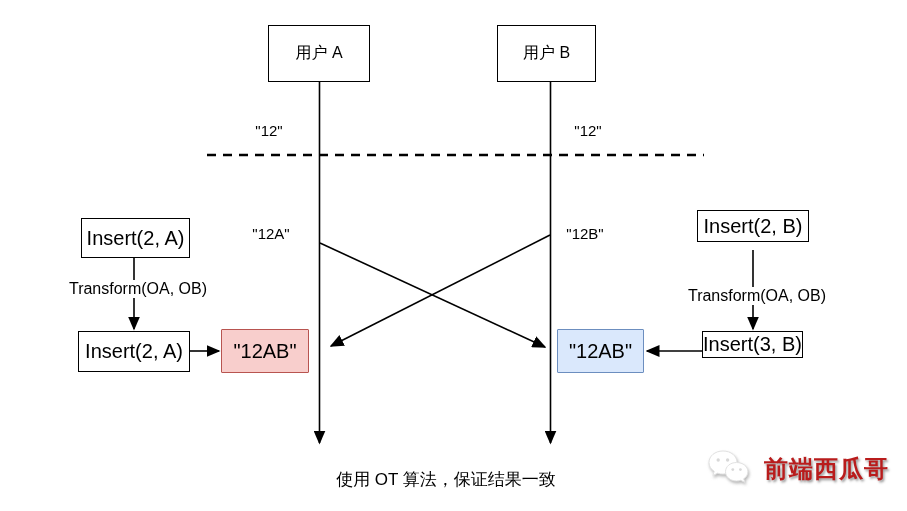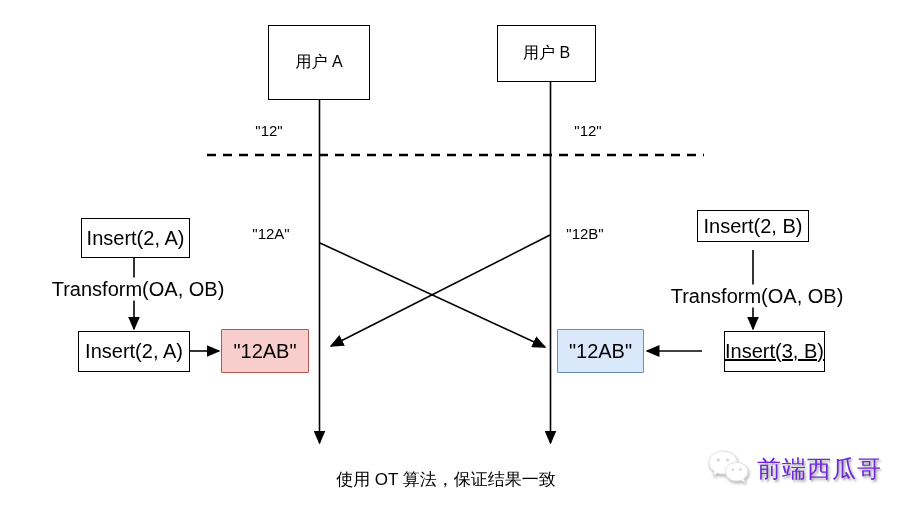--- a/index.html
+++ b/index.html
@@ -26,42 +26,42 @@
   .result-box { border-radius: 1px; }
   .result-pink { background: #f8cecc; border: 1.6px solid #b85450; }
   .result-blue { background: #dae8fc; border: 1.6px solid #6c8ebf; }
 
   .lbl {
     position: absolute;
     font-size: 15px;
     white-space: nowrap;
     transform: translate(-50%, -50%);
   }
-  .lbl-bg { background: #fff; padding: 0 3px; font-size: 20px; }
+  .lbl-bg { background: #fff; padding: 0 3px; font-size: 16px; }
 
   .caption {
     position: absolute;
     font-size: 17px;
     white-space: nowrap;
     transform: translate(-50%, -50%);
   }
 
   .watermark {
     position: absolute;
     left: 705px; top: 447px;
     display: flex; align-items: center;
     user-select: none;
   }
   .watermark-text {
     font-size: 24px;
-    font-weight: normal;
+    font-weight: bold;
     letter-spacing: 1px;
-    color: #6d28d9;
+    color: #b91c1c;
     text-shadow: 1.5px 2px 2.5px #9a9a9a;
-    margin-left: 6px;
+    margin-left: 13px;
   }
   .wechat-icon svg { display: block; filter: drop-shadow(1.5px 2px 1.5px rgba(120,120,120,0.55)); }
 </style>
 </head>
 <body>
 
 <div class="canvas">
 
   <svg width="907" height="511" viewBox="0 0 907 511" aria-hidden="true">
     <defs>
@@ -78,21 +78,21 @@
     <line x1="320" y1="243" x2="545" y2="347" stroke="#000" stroke-width="1.6" marker-end="url(#arrow)"></line>
     <line x1="550" y1="235" x2="331" y2="346" stroke="#000" stroke-width="1.6" marker-end="url(#arrow)"></line>
 
     <line x1="134" y1="258" x2="134" y2="329" stroke="#000" stroke-width="1.6" marker-end="url(#arrow)"></line>
     <line x1="753" y1="250" x2="753" y2="329" stroke="#000" stroke-width="1.6" marker-end="url(#arrow)"></line>
 
     <line x1="190" y1="351" x2="219" y2="351" stroke="#000" stroke-width="1.6" marker-end="url(#arrow)"></line>
     <line x1="702" y1="351" x2="647" y2="351" stroke="#000" stroke-width="1.6" marker-end="url(#arrow)"></line>
   </svg>
 
-  <div class="node user-box" style="left:268px; top:25px; width:102px; height:75px;">
+  <div class="node user-box" style="left:268px; top:25px; width:102px; height:57px;">
     <span>用户 A</span>
   </div>
   <div class="node user-box" style="left:497px; top:25px; width:99px; height:57px;">
     <span>用户 B</span>
   </div>
 
   <div class="lbl" style="left:269px; top:130px;">"12"</div>
   <div class="lbl" style="left:588px; top:130px;">"12"</div>
   <div class="lbl" style="left:271px; top:233px;">"12A"</div>
   <div class="lbl" style="left:585px; top:233px;">"12B"</div>
@@ -105,21 +105,21 @@
     <span>Insert(2, A)</span>
   </div>
   <div class="node result-box result-pink" style="left:221px; top:329px; width:88px; height:44px;">
     <span>"12AB"</span>
   </div>
 
   <div class="node" style="left:697px; top:210px; width:112px; height:32px;">
     <span>Insert(2, B)</span>
   </div>
   <div class="lbl lbl-bg" style="left:757px; top:296px;">Transform(OA, OB)</div>
-  <div class="node" style="left:724px; top:331px; width:101px; height:41px;text-decoration:underline;">
+  <div class="node" style="left:702px; top:331px; width:101px; height:27px;">
     <span>Insert(3, B)</span>
   </div>
   <div class="node result-box result-blue" style="left:557px; top:329px; width:87px; height:44px;">
     <span>"12AB"</span>
   </div>
 
   <div class="caption" style="left:446px; top:479px;">使用 OT 算法，保证结果一致</div>
 
   <div class="watermark">
     <span class="wechat-icon">

